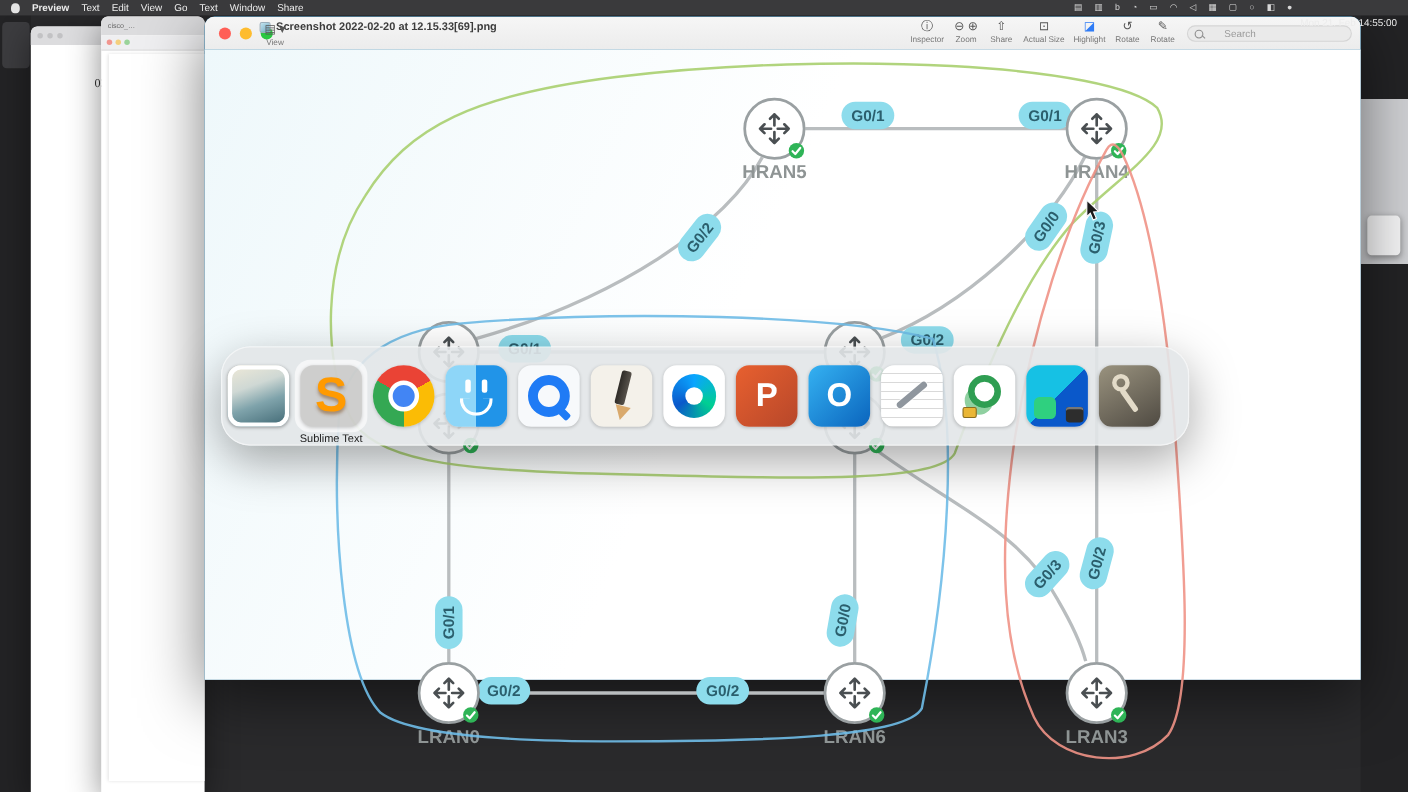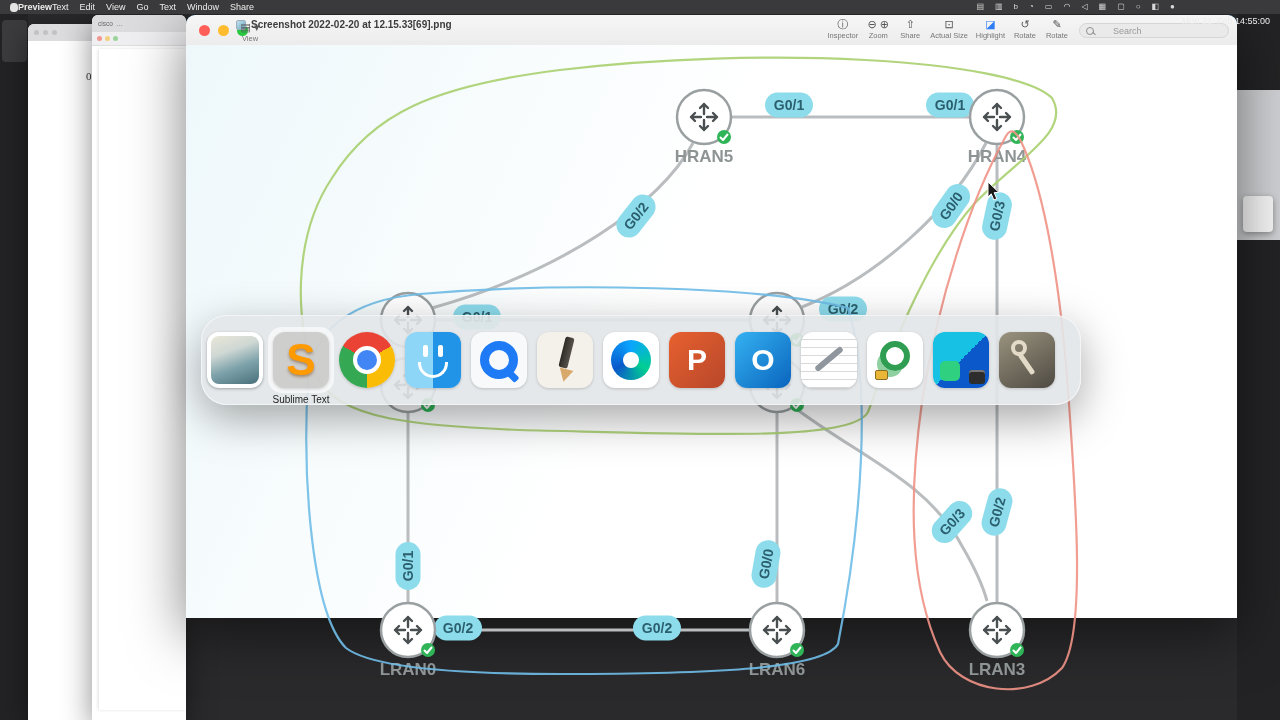--- a/index.html
+++ b/index.html
@@ -1,20 +1,20 @@
 <!DOCTYPE html>
 <html><head>
 <meta charset="utf-8">
 <style>
   html,body{width:1280px;height:720px;margin:0;overflow:hidden;background:#2a2a2c;
     font-family:"Liberation Sans",sans-serif;-webkit-font-smoothing:antialiased;}
 
   
   .menubar{position:fixed;top:0;left:0;right:0;height:14px;background:#3a3a3c;display:flex;
-    align-items:center;padding:0 10px;z-index:40;color:#ececec;font-size:9px;}
+    align-items:center;padding:0 10px;z-index:40;color:#ececec;font-size:9px;gap:11px;}
   .apple{width:8px;height:9px;background:#e4e4e4;border-radius:45% 45% 42% 42%;flex:none;}
   .app-name{font-weight:700;}
   .menu-items{display:flex;gap:11px;}
   .menu-item{white-space:nowrap;cursor:default;}
   .mb-right{margin-left:auto;display:flex;align-items:center;gap:7px;}
   .sicon{font-size:8px;color:#d8d8d8;line-height:14px;}
   .clock{font-size:9px;white-space:nowrap;margin-top:28px;}
 
   
   .left-strip{position:absolute;left:0;top:14px;width:28px;bottom:0;background:#232325;z-index:2;}

